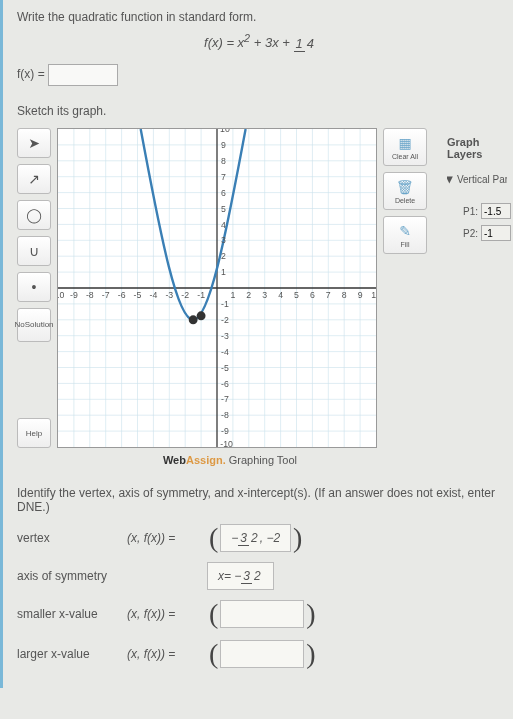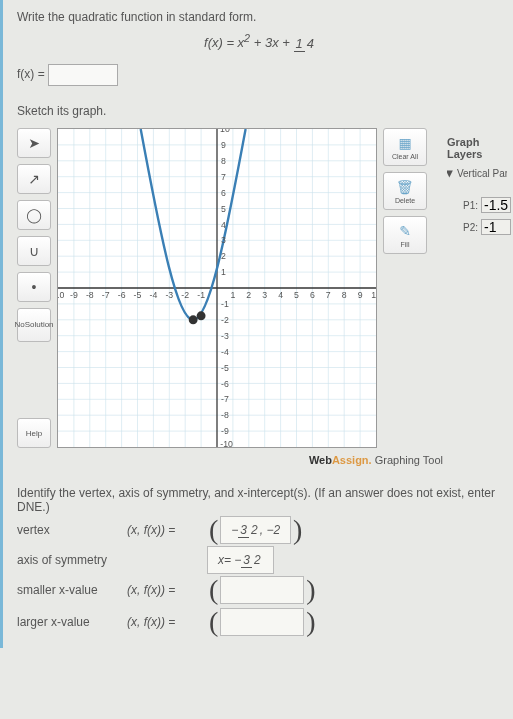--- a/index.html
+++ b/index.html
@@ -16,29 +16,29 @@
 .graph-area{display:flex;gap:6px}
 .toolbar{display:flex;flex-direction:column;gap:6px;width:34px}
 .tool-btn{width:34px;height:30px;border:1px solid #bbb;background:linear-gradient(#fff,#eee);border-radius:3px;display:flex;align-items:center;justify-content:center;font-size:14px;cursor:pointer}
 .tool-btn.nosol{height:34px;font-size:8px;text-align:center;line-height:1.1;flex-direction:row}
 .graph-box{position:relative;width:320px;height:320px;border:1px solid #999;background:#fff}
 .grid{position:absolute;inset:0}
 .right-tools{display:flex;flex-direction:column;gap:6px;width:44px}
 .rt-btn{width:44px;height:38px;border:1px solid #bbb;background:linear-gradient(#fff,#eee);border-radius:3px;display:flex;flex-direction:column;align-items:center;justify-content:center;font-size:7px;cursor:pointer;gap:2px}
 .rt-ico{font-size:14px;color:#6aa5c9}
 .layers{position:absolute;right:0;top:130px;width:72px;background:#e8e9e6;padding:6px;font-size:11px}
-.layers h4{font-size:11px;font-weight:bold;margin-bottom:8px}
+.layers h4{font-size:11px;font-weight:bold;margin-bottom:14px}
 .layers .tri{display:inline-block;transform:rotate(90deg);margin-right:3px;font-size:9px}
 .layers .sub{font-size:10px;color:#555;margin-bottom:18px;white-space:nowrap;overflow:hidden}
 .pt-row{font-size:10px;margin:6px 16px;display:flex;align-items:center;gap:3px}
-.pt-input{width:30px;height:16px;border:1px solid #aaa;background:#f0f0ec;font-size:14px;padding:0 2px}
-.footer{text-align:right;font-size:11px;margin:6px 0 20px;padding-right:60px}
+.pt-input{width:30px;height:16px;border:1px solid #aaa;background:#f0f0ec;font-size:10px;padding:0 2px}
+.footer{text-align:center;font-size:11px;margin:6px 0 20px;padding-right:60px}
 .footer b{color:#333}.footer .a{color:#d94;font-weight:bold}
 .identify{margin-top:14px}
-.ans-row{display:flex;align-items:center;margin:0 0}
+.ans-row{display:flex;align-items:center;margin:8px 0}
 .ans-label{width:110px}
 .ans-sub{width:80px;font-style:italic}
 .big-paren{font-size:28px;font-family:'Times New Roman',serif;color:#444;padding:0 2px}
 .ans-box{display:inline-flex;align-items:center;justify-content:center;border:1px solid #bbb;background:#f7f7f3;padding:4px 10px;min-height:28px;min-width:60px;font-style:italic}
 .ans-box.wide{min-width:84px}
 svg{display:block}
 </style>
 </head>
 <body>
 

